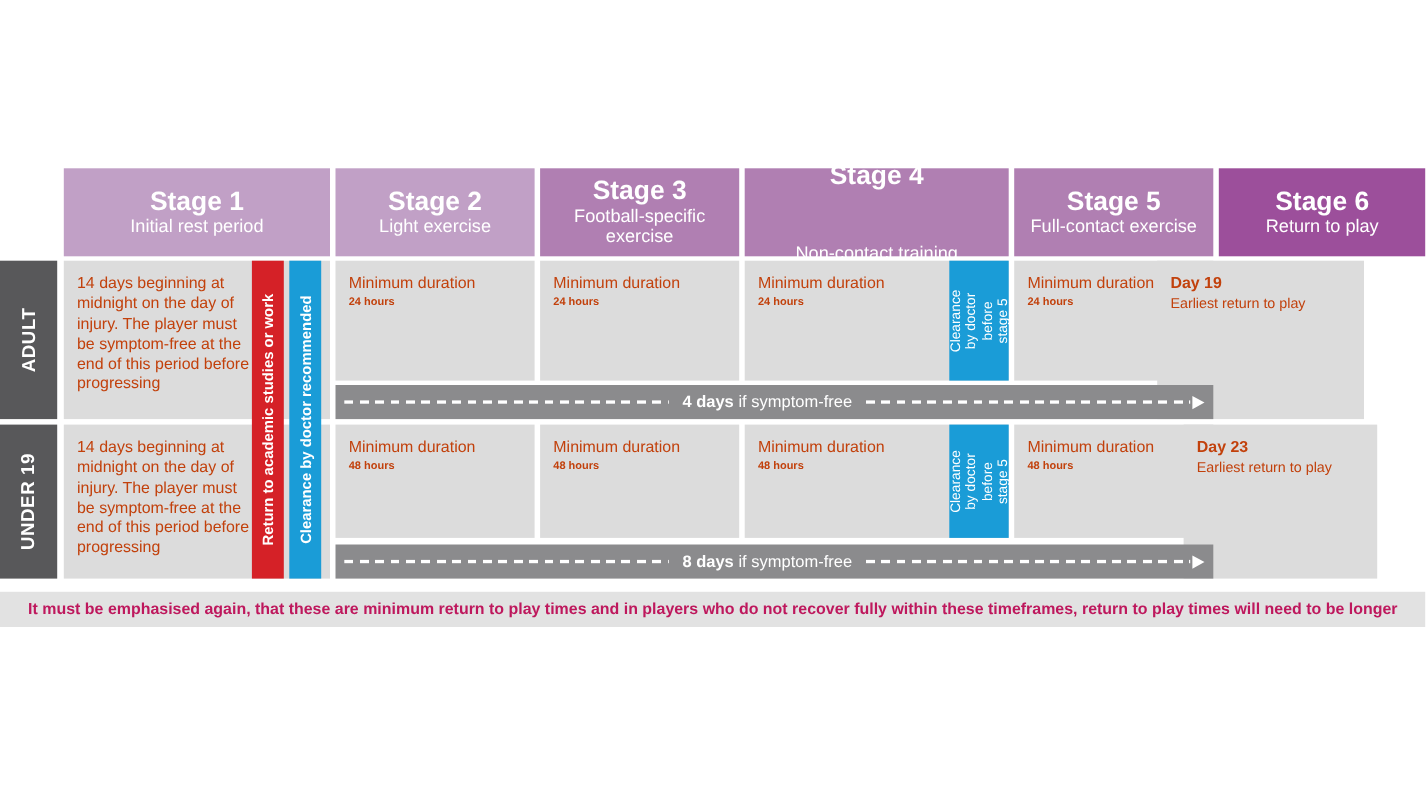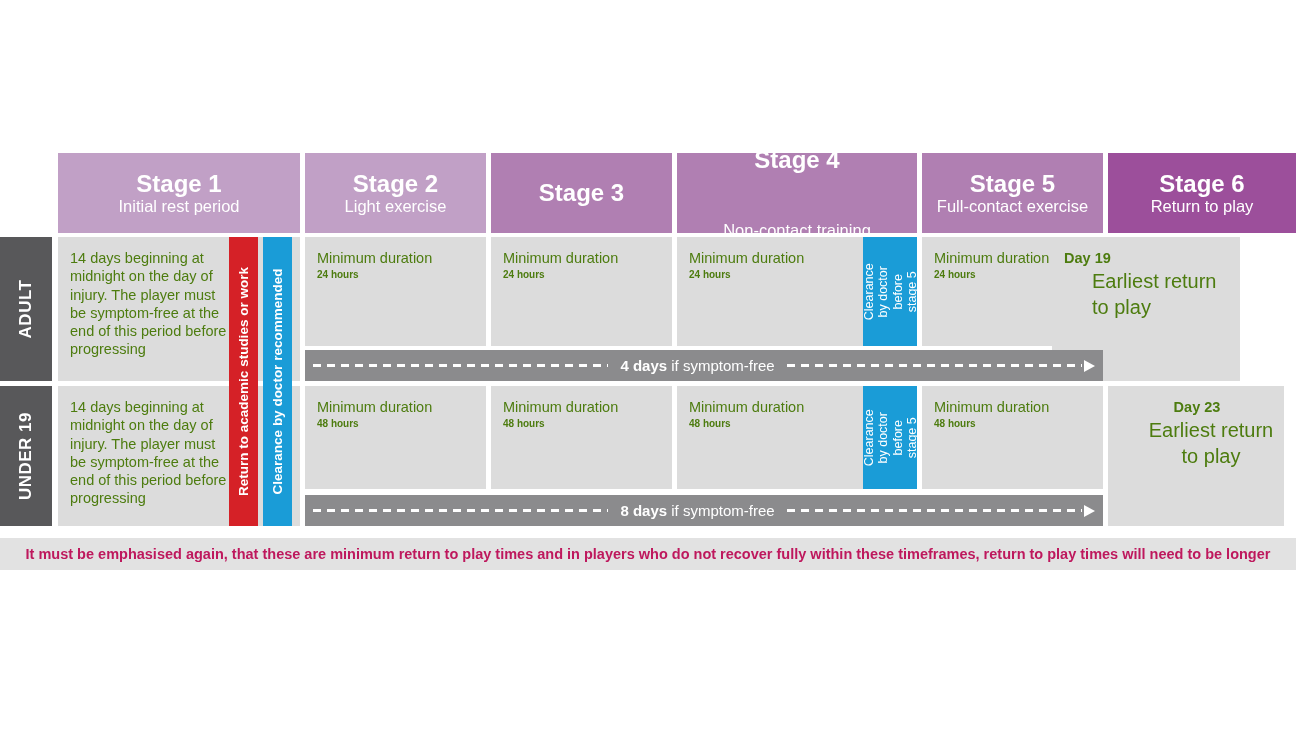--- a/index.html
+++ b/index.html
@@ -16,27 +16,27 @@
   .hdr-title { font-size:24px; font-weight:700; line-height:1.1; }
   .hdr-sub   { font-size:16.5px; font-weight:400; line-height:1.12; }
 
   
   .band { position:absolute; left:0; width:52px; background:#58585a; }
   .vcenter { position:absolute; inset:0; display:flex; align-items:center; justify-content:center; }
   .vtext { transform:rotate(-90deg); white-space:nowrap; color:#fff; }
   .band .vtext { font-size:17px; font-weight:700; letter-spacing:.5px; }
 
   
-  .cell { position:absolute; background:#dcdcdc; color:#4d7c0f; }
+  .cell { position:absolute; background:#dcdcdc; color:#c2410c; }
   .cell-pad { padding:12px 10px 0 12px; }
   .para { font-size:14.5px; line-height:1.26; width:160px; }
   .min-label { font-size:14.5px; line-height:1.3; }
   .dur { font-size:10px; font-weight:700; line-height:1.3; }
   .day { font-size:14.5px; font-weight:700; line-height:1.3; }
-  .day-text { font-size:20px; line-height:1.3;margin-left:28px; }
+  .day-text { font-size:13px; line-height:1.3; }
 
   
   .rbar { position:absolute; }
   .rbar.red  { background:#d52127; }
   .rbar.blue { background:#1a9cd7; }
   .rbar .vtext { font-size:13.5px; font-weight:700; }
   .clr4 .vtext { font-size:12.5px; font-weight:400; white-space:normal; width:96px;
                  text-align:center; line-height:1.15; }
 
   
@@ -63,20 +63,21 @@
   <div class="hdr light" style="left:58px;width:242px;">
     <div class="hdr-title">Stage 1</div>
     <div class="hdr-sub">Initial rest period</div>
   </div>
   <div class="hdr light" style="left:305px;width:181px;">
     <div class="hdr-title">Stage 2</div>
     <div class="hdr-sub">Light exercise</div>
   </div>
   <div class="hdr medium" style="left:491px;width:181px;">
     <div class="hdr-title">Stage 3</div>
+    <div class="hdr-sub" style="max-width:150px;">Football-specific exercise</div>
   </div>
   <div class="hdr medium" style="left:677px;width:240px;gap:48px;">
     <div class="hdr-title">Stage 4</div>
     <div class="hdr-sub">Non-contact training</div>
   </div>
   <div class="hdr medium" style="left:922px;width:181px;">
     <div class="hdr-title">Stage 5</div>
     <div class="hdr-sub">Full-contact exercise</div>
   </div>
   <div class="hdr dark" style="left:1108px;width:188px;">
@@ -155,21 +156,21 @@
   <div class="rbar blue clr4" style="left:863px;top:386px;width:54px;height:103px;">
     <div class="vcenter">
         <span class="vtext">Clearance by doctor before stage 5</span>
       </div>
   </div>
 
   <div class="cell cell-pad" style="left:1052px;top:237px;width:188px;height:144px;">
     <div class="day">Day 19</div>
     <div class="day-text">Earliest return to play</div>
   </div>
-  <div class="cell cell-pad" style="left:1108px;top:386px;width:176px;height:140px;text-align:center;">
+  <div class="cell cell-pad" style="left:1076px;top:386px;width:176px;height:140px;">
     <div class="day">Day 23</div>
     <div class="day-text">Earliest return to play</div>
   </div>
 
   <div class="arrow" style="top:350px;">
     <div class="dash"></div>
     <div class="arrow-label">
       <b>4 days</b>
       <span>if symptom-free</span>
     </div>

